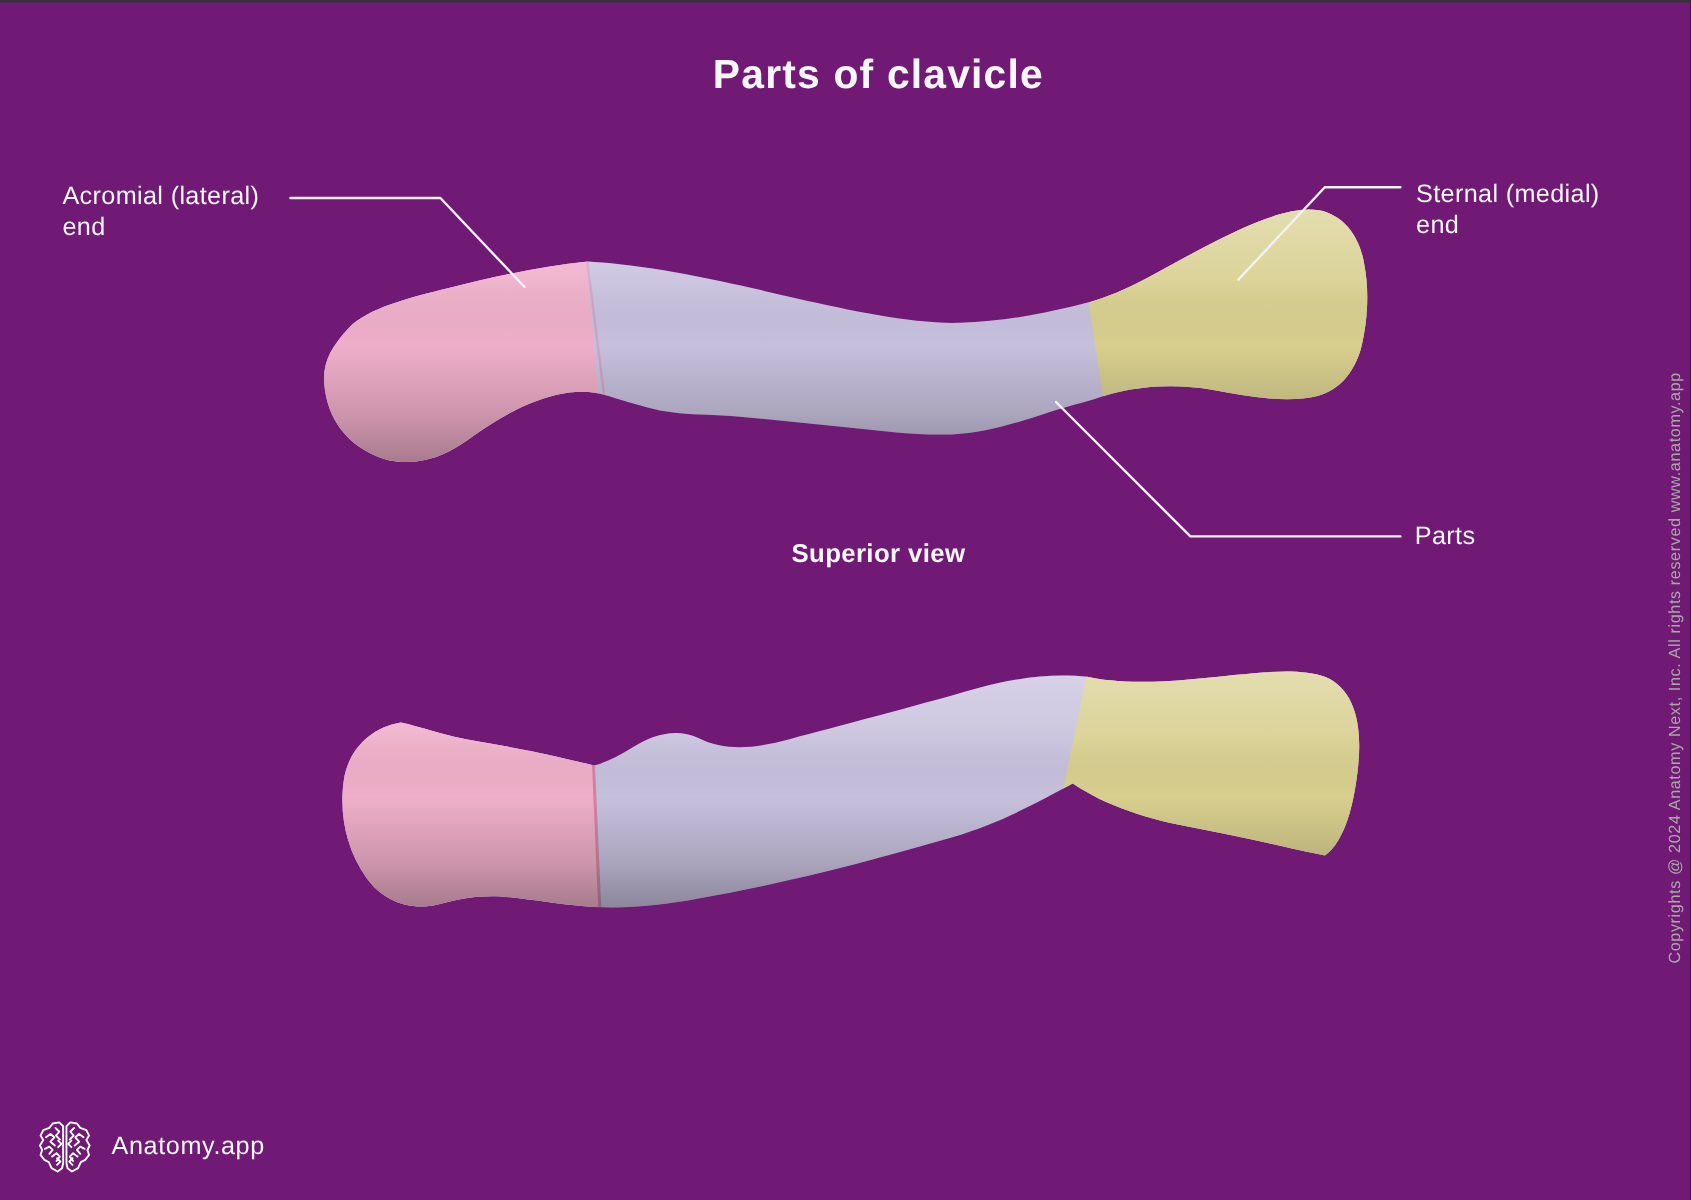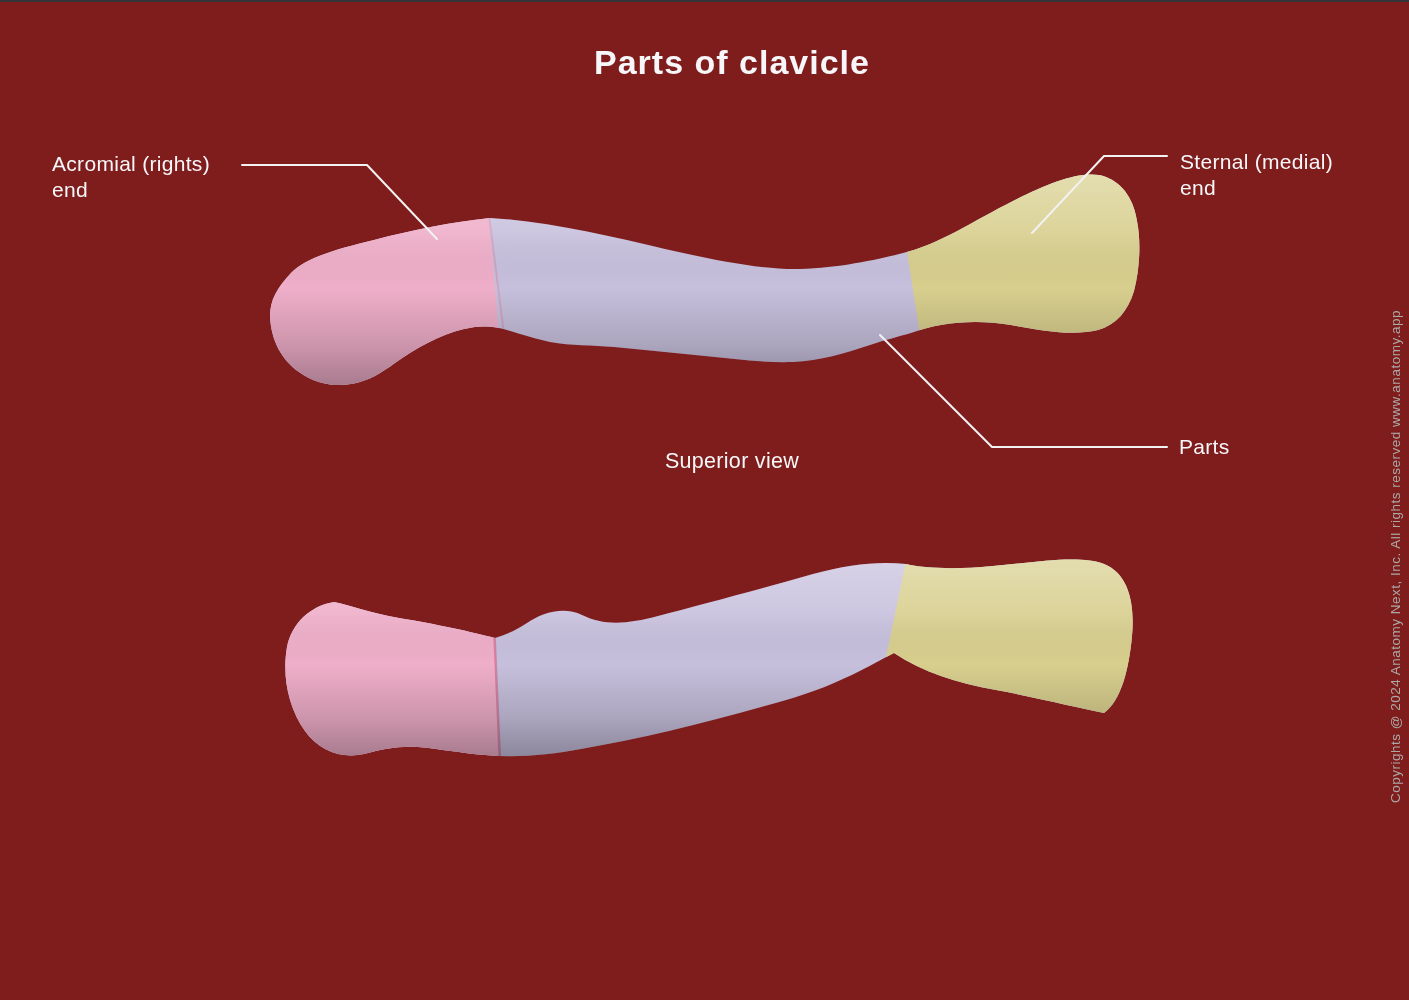--- a/index.html
+++ b/index.html
@@ -15,42 +15,42 @@
   .title{
     left:382px;top:41px;width:700px;
     text-align:center;
     font-size:34px;font-weight:600;letter-spacing:1px;
   }
   .label{
     font-size:21px;font-weight:500;line-height:26px;letter-spacing:.3px;
   }
   .caption{
     width:400px;text-align:center;
-    font-size:21.5px;font-weight:400;letter-spacing:.3px;
+    font-size:21.5px;font-weight:700;letter-spacing:.3px;
   }
   .watermark{
     right:6px;top:243px;height:558px;
     writing-mode:vertical-rl;
     transform:rotate(180deg);
     font-size:13.5px;letter-spacing:.5px;
     white-space:nowrap;
   }
   .brand{
     left:30px;top:931px;
     display:flex;align-items:center;gap:15px;
   }
   .brand-name{
     font-size:21px;font-weight:400;letter-spacing:.5px;
   }
   svg.fig{left:0;top:0;}
 </style>
 </head>
 <body>
 
-<div class="page" style="background: #7f1d1d;">
+<div class="page" style="background: #701a75;">
 
   <svg class="abs fig" width="1409" height="1000" viewBox="0 0 1409 1000">
     <defs>
       <path id="boneSup" d="M 490 216
         C 452 220 412 228 374 238 C 341 246 306 255 291 271
         C 277 286 270 298 270 314 C 271 339 282 358 299 370
         C 316 382 334 385 351 382 C 369 379 381 371 395 361
         C 416 346 439 333 464 327 C 481 323 494 324 507 328
         C 523 333 536 337 550 340 C 572 344 592 343 614 345
         C 645 348 675 351 705 354 C 735 357 765 361 793 360
@@ -135,30 +135,45 @@
     <g fill="none" stroke-width="2" stroke-linejoin="round" stroke-linecap="round">
       <polyline points="242,163 367,163 437,237" style="stroke: rgb(242, 242, 242);"></polyline>
       <polyline points="1167,154 1104,154 1032,231" style="stroke: rgb(242, 242, 242);"></polyline>
       <polyline points="880,333 992,445 1167,445" style="stroke: rgb(242, 242, 242);"></polyline>
     </g>
   </svg>
 
   <div class="abs title" style="color: rgb(247, 247, 249);">Parts of clavicle</div>
 
   <div class="abs label" style="left: 52px; top: 149px; color: rgb(247, 247, 249);">
-    <div>Acromial (rights)</div>
+    <div>Acromial (lateral)</div>
     <div>end</div>
   </div>
 
   <div class="abs label" style="left: 1180px; top: 147px; color: rgb(247, 247, 249);">
     <div>Sternal (medial)</div>
     <div>end</div>
   </div>
 
   <div class="abs label" style="left: 1179px; top: 432px; color: rgb(247, 247, 249);">Parts</div>
 
   <div class="abs caption" style="left: 532px; top: 447px; color: rgb(247, 247, 249);">Superior view</div>
 
 
   <div class="abs watermark" style="color: rgb(170, 169, 167);">Copyrights @ 2024 Anatomy Next, Inc. All rights reserved www.anatomy.app</div>
 
+  <div class="abs brand">
+    <svg width="48" height="46" viewBox="0 0 104 100" fill="none" stroke="#ffffff" stroke-width="3.4" stroke-linejoin="round" stroke-linecap="round">
+      <g id="hemi">
+        <path d="M49 12 L42 5 L30 7 L24 15 L13 19 L8 29 L13 37 L7 47 L11 55 L8 64 L15 73 L23 77 L28 88 L39 94 L47 88 L49 79 Z"></path>
+        <polyline points="18,32 26,26 33,32 26,40 34,47"></polyline>
+        <polyline points="16,53 24,49 30,55 24,62"></polyline>
+        <polyline points="29,67 37,61 43,67 37,75"></polyline>
+        <polyline points="35,15 42,22 36,29 43,36"></polyline>
+        <polyline points="40,50 46,44 40,38"></polyline>
+        <polyline points="38,82 44,76 38,70"></polyline>
+      </g>
+      <use href="#hemi" transform="translate(104,0) scale(-1,1)"></use>
+    </svg>
+    <div class="brand-name" style="color: rgb(247, 247, 249);">Anatomy.app</div>
+  </div>
 
 </div>
 
 </body></html>

